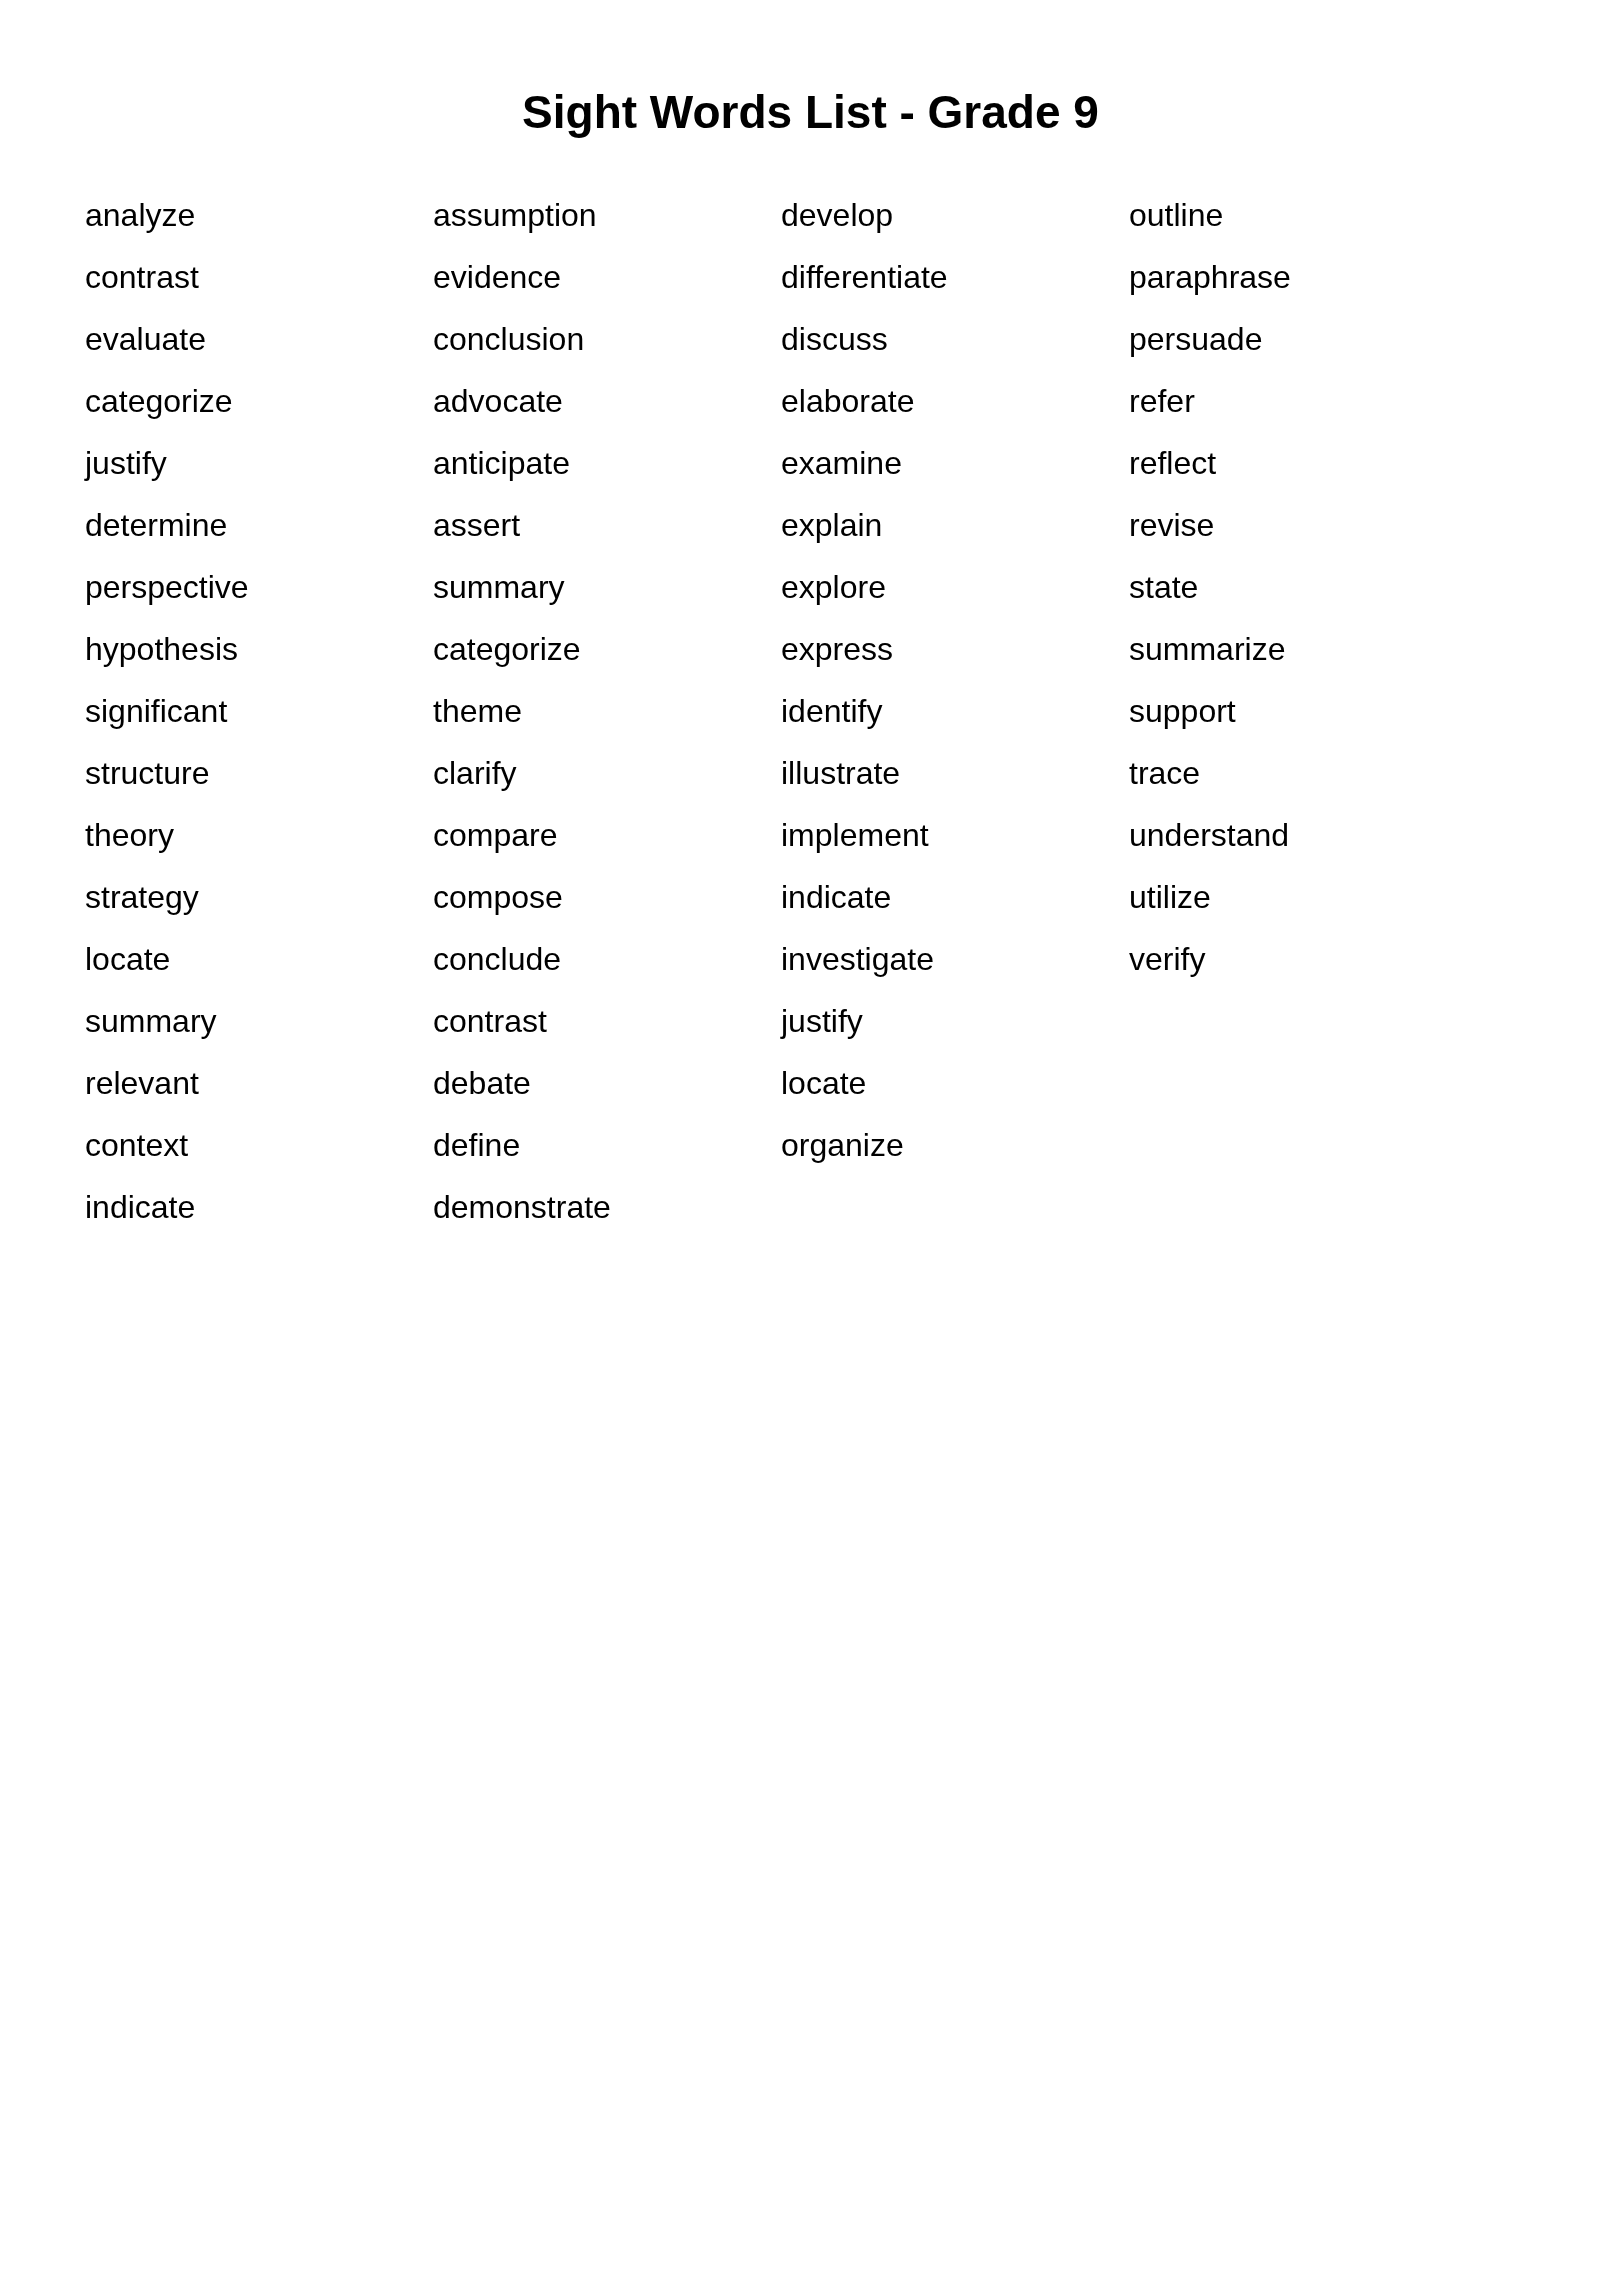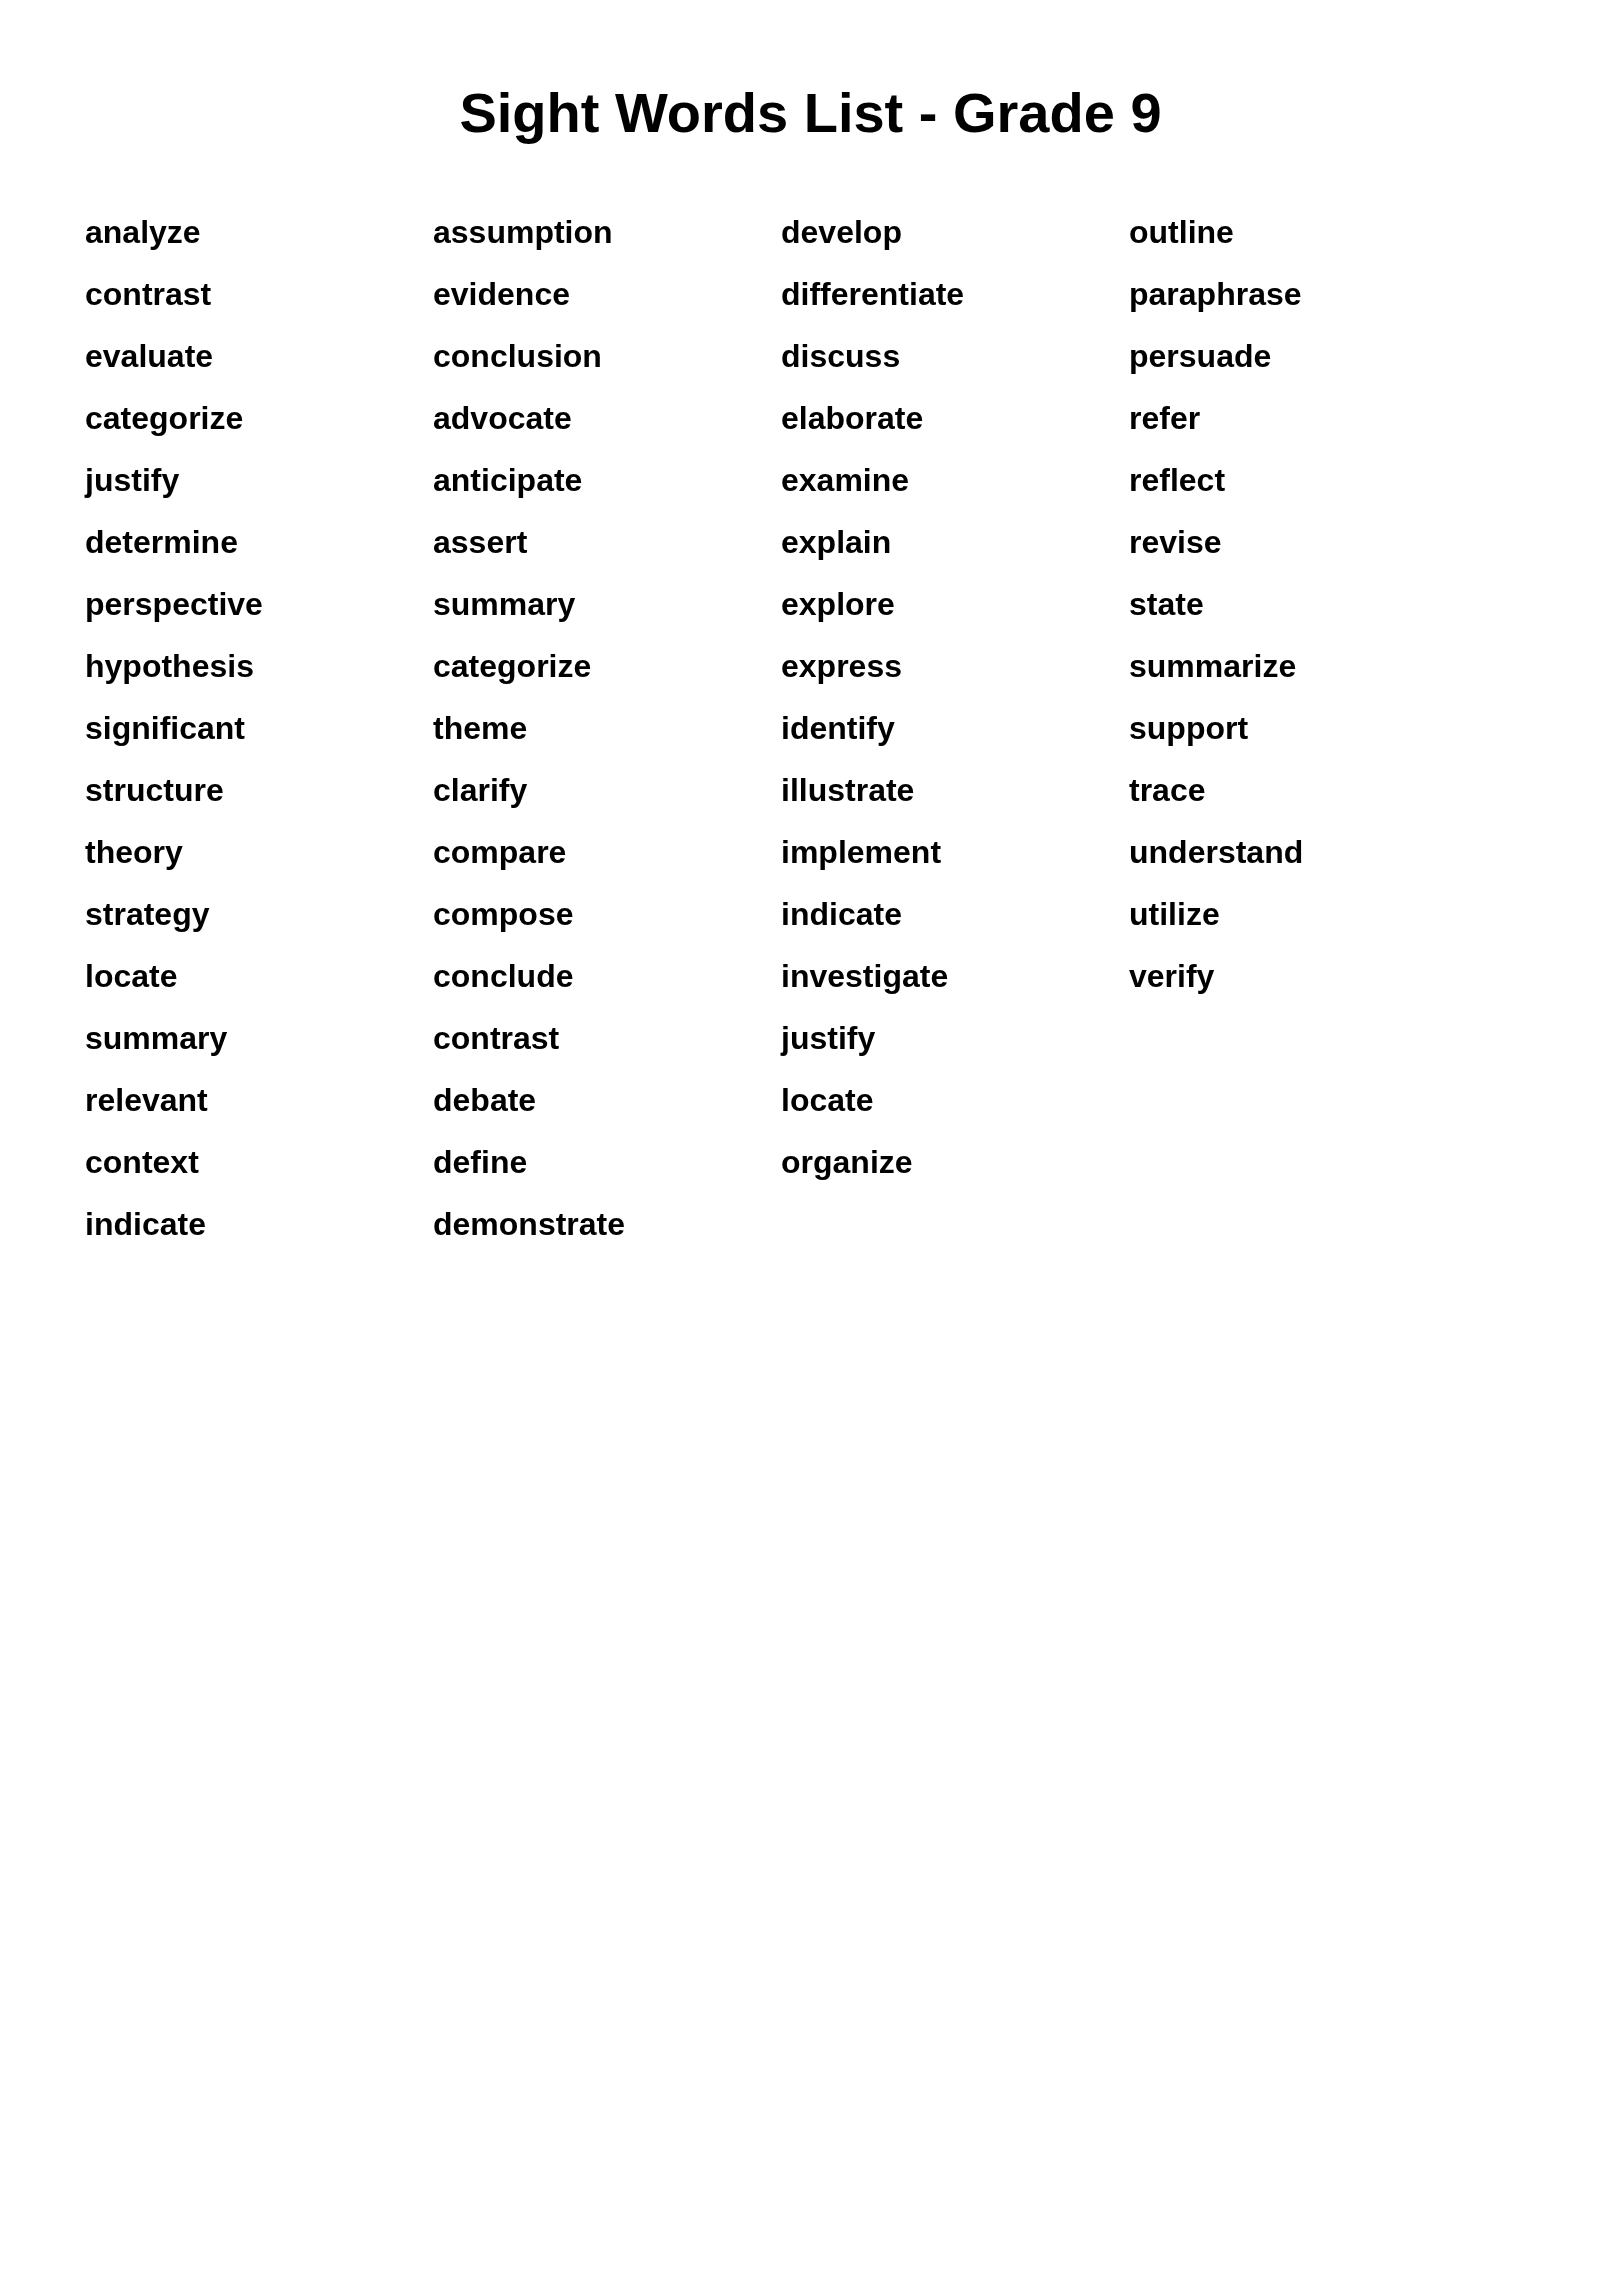--- a/index.html
+++ b/index.html
@@ -1,20 +1,20 @@
 <!DOCTYPE html>
 <html><head>
   <meta charset="utf-8">
   <style>
     html, body { margin: 0; padding: 0; background: #ffffff; }
     body { width: 1621px; height: 2293px; position: relative; overflow: hidden;
            font-family: "Liberation Sans", sans-serif; color: #000000; }
     .title { position: absolute; left: 0; width: 1621px; top: 84px; text-align: center;
-             font-size: 56px; font-weight: bold; line-height: 57px; margin: 0; }
-    .grid { position: absolute; left: 85px; top: 201px; display: flex; font-weight: bold; }
+             font-size: 46px; font-weight: bold; line-height: 57px; margin: 0; }
+    .grid { position: absolute; left: 85px; top: 184px; display: flex; }
     .col { width: 348px; display: flex; flex-direction: column; }
     .word { font-size: 32px; line-height: 62px; height: 62px; white-space: nowrap; }
   </style>
 </head>
 <body>
 
 <h1 class="title">Sight Words List - Grade 9</h1>
 
 <div class="grid">
   <div class="col">

